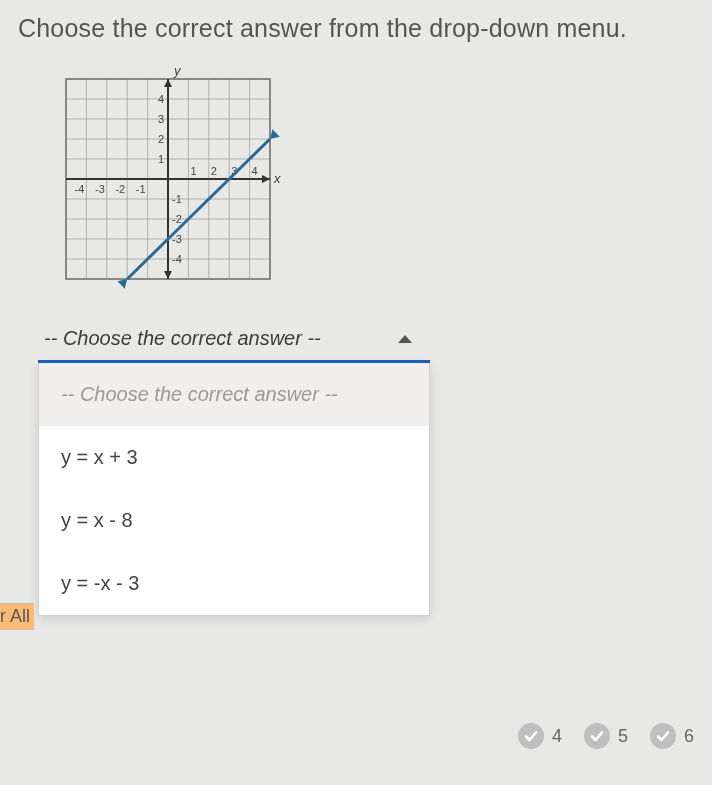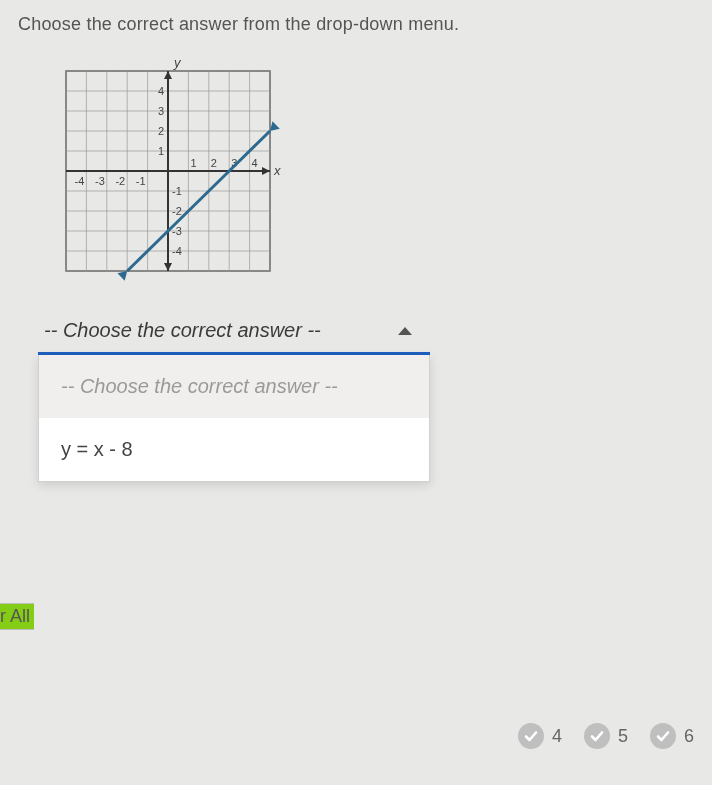--- a/index.html
+++ b/index.html
@@ -11,21 +11,21 @@
     position: relative;
     overflow: hidden;
   }
   .page {
     width: 712px;
     height: 785px;
     position: relative;
     padding: 14px 0 0 18px;
   }
   .prompt {
-    font-size: 18px;
+    font-size: 25px;
     color: #555;
     margin-bottom: 18px;
     letter-spacing: 0.2px;
   }
   .graph-wrap {
     margin: 0 0 20px 30px;
   }
   svg.graph { display: block; }
   .dropdown {
     margin-left: 20px;
@@ -65,21 +65,21 @@
     color: #9a9a9a;
     background: #f0efed;
     cursor: default;
   }
   .left-tab {
     position: absolute;
     left: 0;
     top: 603px;
     font-size: 18px;
     color: #555;
-    background: #84cc16;
+    background: #fdba74;
     padding: 2px 4px 2px 0;
     border-top: 1px solid #bdbdbd;
     border-bottom: 1px solid #bdbdbd;
   }
   .status-row {
     position: absolute;
     right: 18px;
     bottom: 36px;
     display: flex;
     align-items: center;
@@ -163,21 +163,23 @@
       </svg>
   </div>
 
   <div class="dropdown">
     <div class="dd-header">
       <span>-- Choose the correct answer --</span>
       <span class="arrow-up"></span>
     </div>
     <div class="dd-list">
       <div class="dd-item placeholder">-- Choose the correct answer --</div>
+      <div class="dd-item">y = x + 3</div>
       <div class="dd-item">y = x - 8</div>
+      <div class="dd-item">y = -x - 3</div>
     </div>
   </div>
 
   <div class="left-tab">r All</div>
 
   <div class="status-row">
     <div class="status-item">
       <span class="check-circle">
         <svg width="16" height="16" viewBox="0 0 16 16">
             <path d="M3 8.5 L6.5 12 L13 4.5" stroke="#fff" stroke-width="2.6" fill="none" stroke-linecap="round" stroke-linejoin="round"></path>

